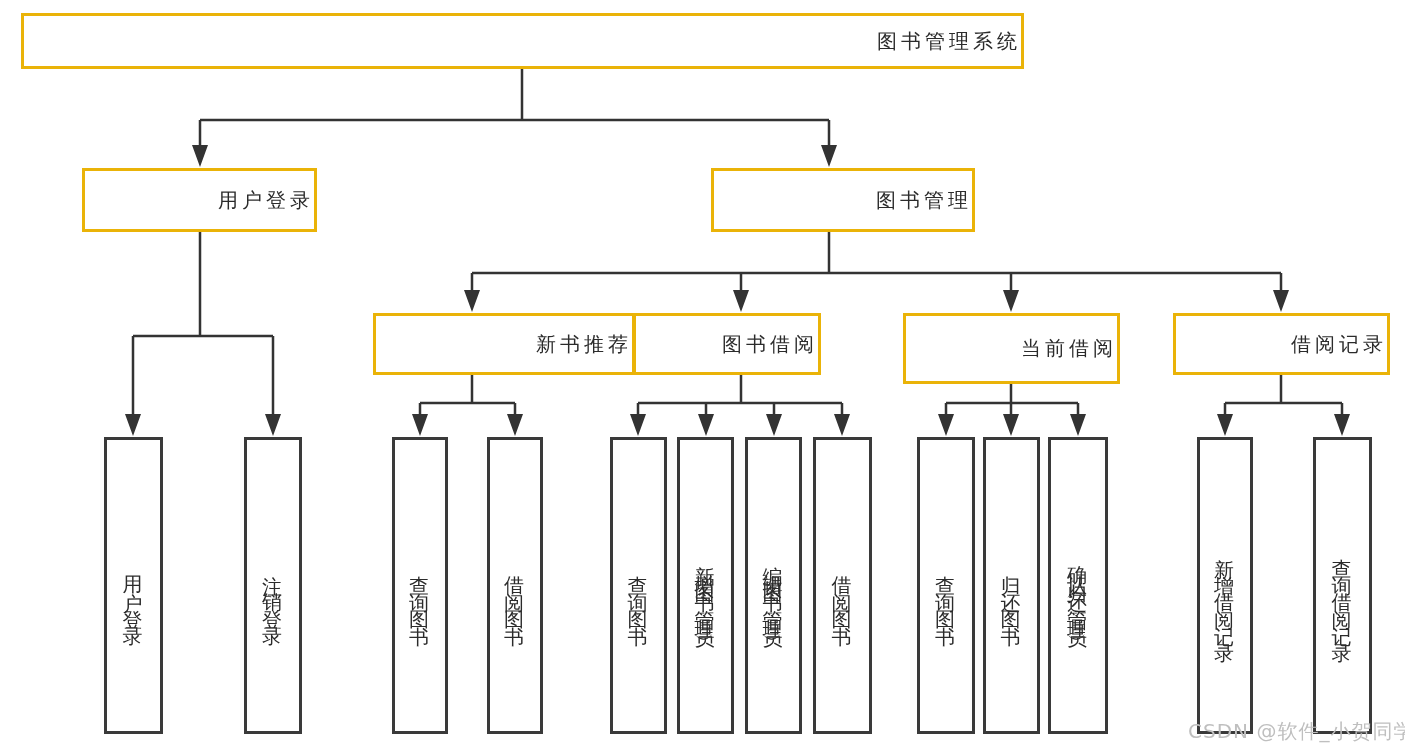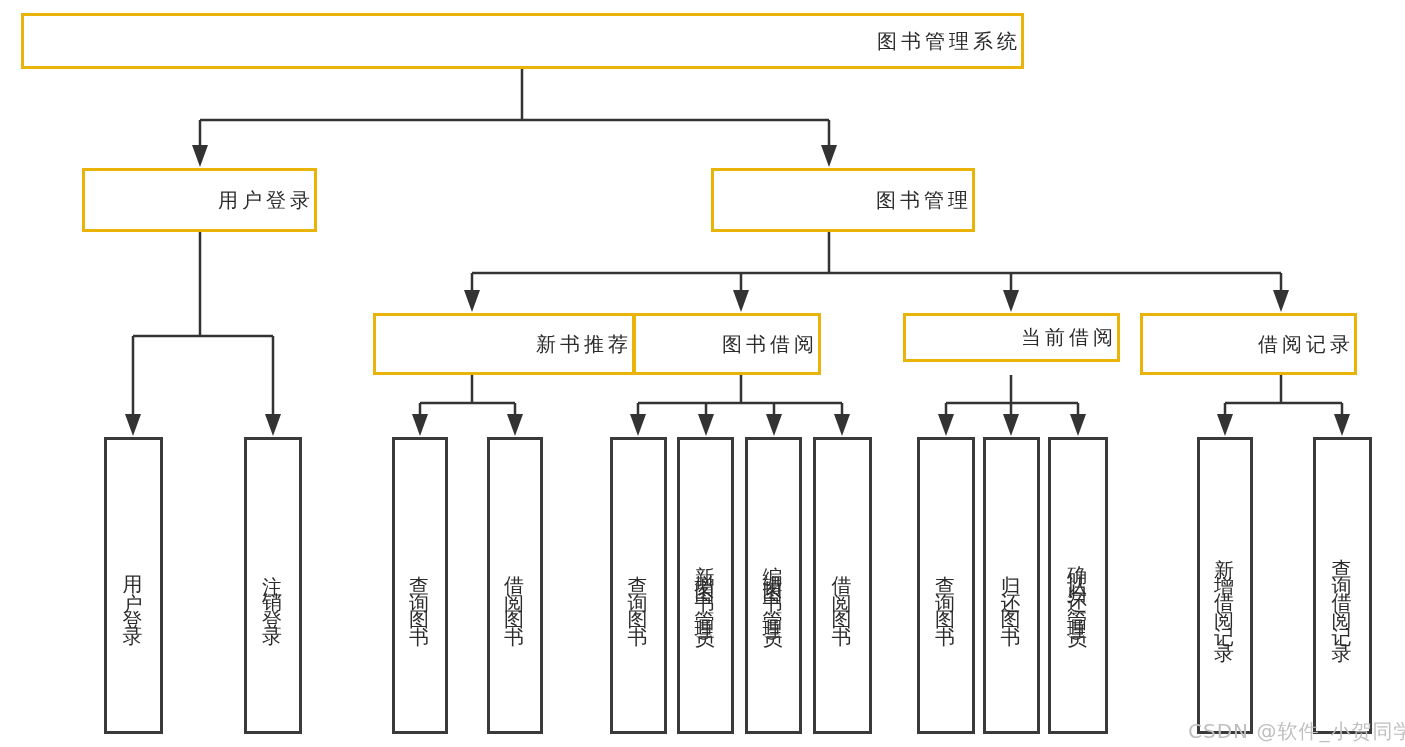--- a/index.html
+++ b/index.html
@@ -100,24 +100,24 @@
   <div class="box" style="left:711px; top:168px; width:264px; height:64px;">
     <span>图书管理</span>
   </div>
 
   <div class="box" style="left:373px; top:313px; width:262px; height:62px;">
     <span>新书推荐</span>
   </div>
   <div class="box" style="left:633px; top:313px; width:188px; height:62px;">
     <span>图书借阅</span>
   </div>
-  <div class="box" style="left:903px; top:313px; width:217px; height:49px;">
+  <div class="box" style="left:903px; top:313px; width:217px; height:71px;">
     <span>当前借阅</span>
   </div>
-  <div class="box" style="left:1140px; top:313px; width:217px; height:62px;">
+  <div class="box" style="left:1173px; top:313px; width:217px; height:62px;">
     <span>借阅记录</span>
   </div>
 
   <div class="vbox" style="left:104px; top:437px; width:59px; height:297px;">
     <span>用户登录</span>
   </div>
   <div class="vbox" style="left:244px; top:437px; width:58px; height:297px;">
     <span>注销登录</span>
   </div>
 

